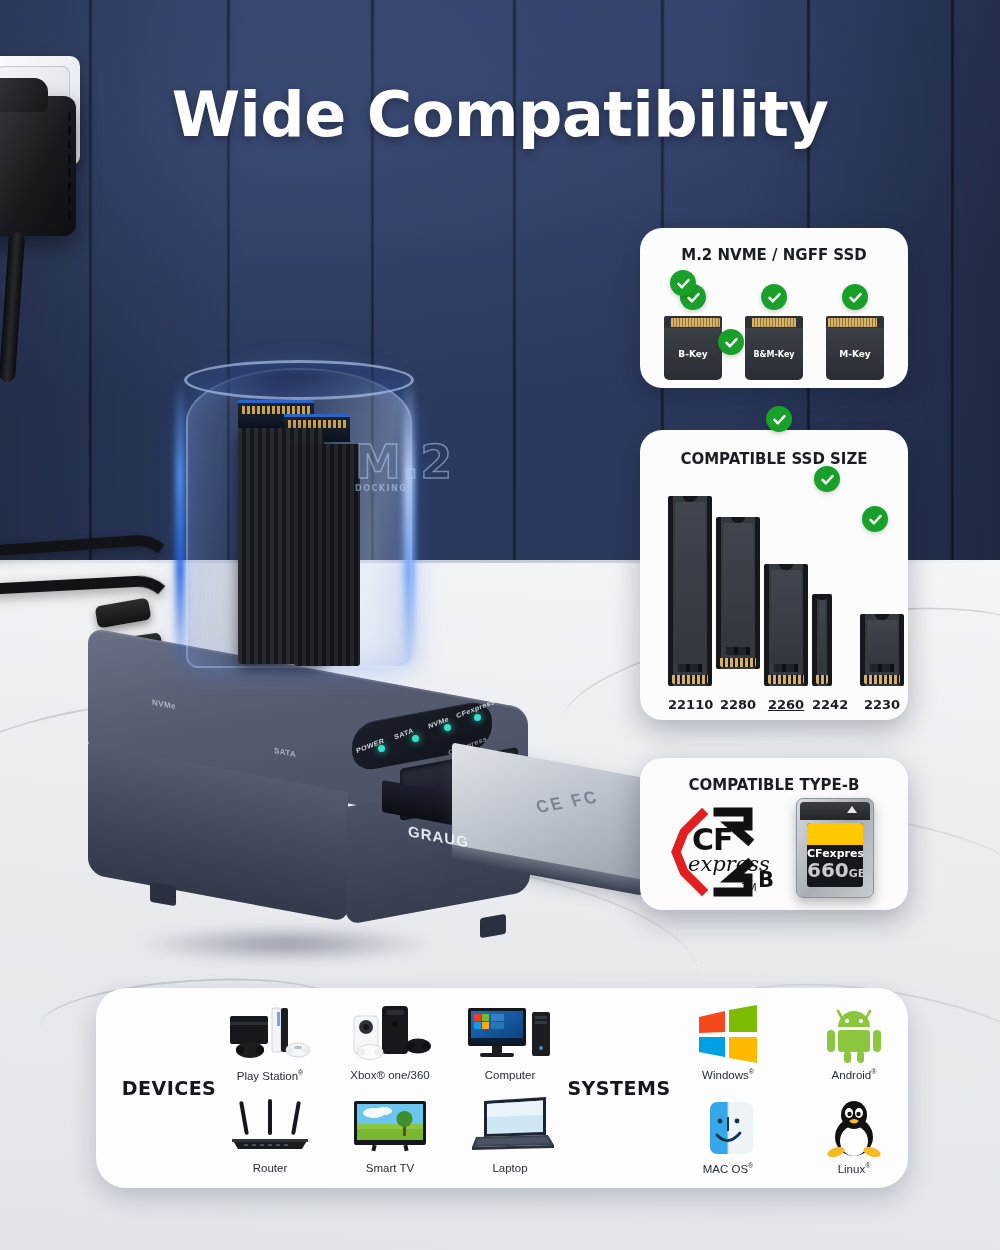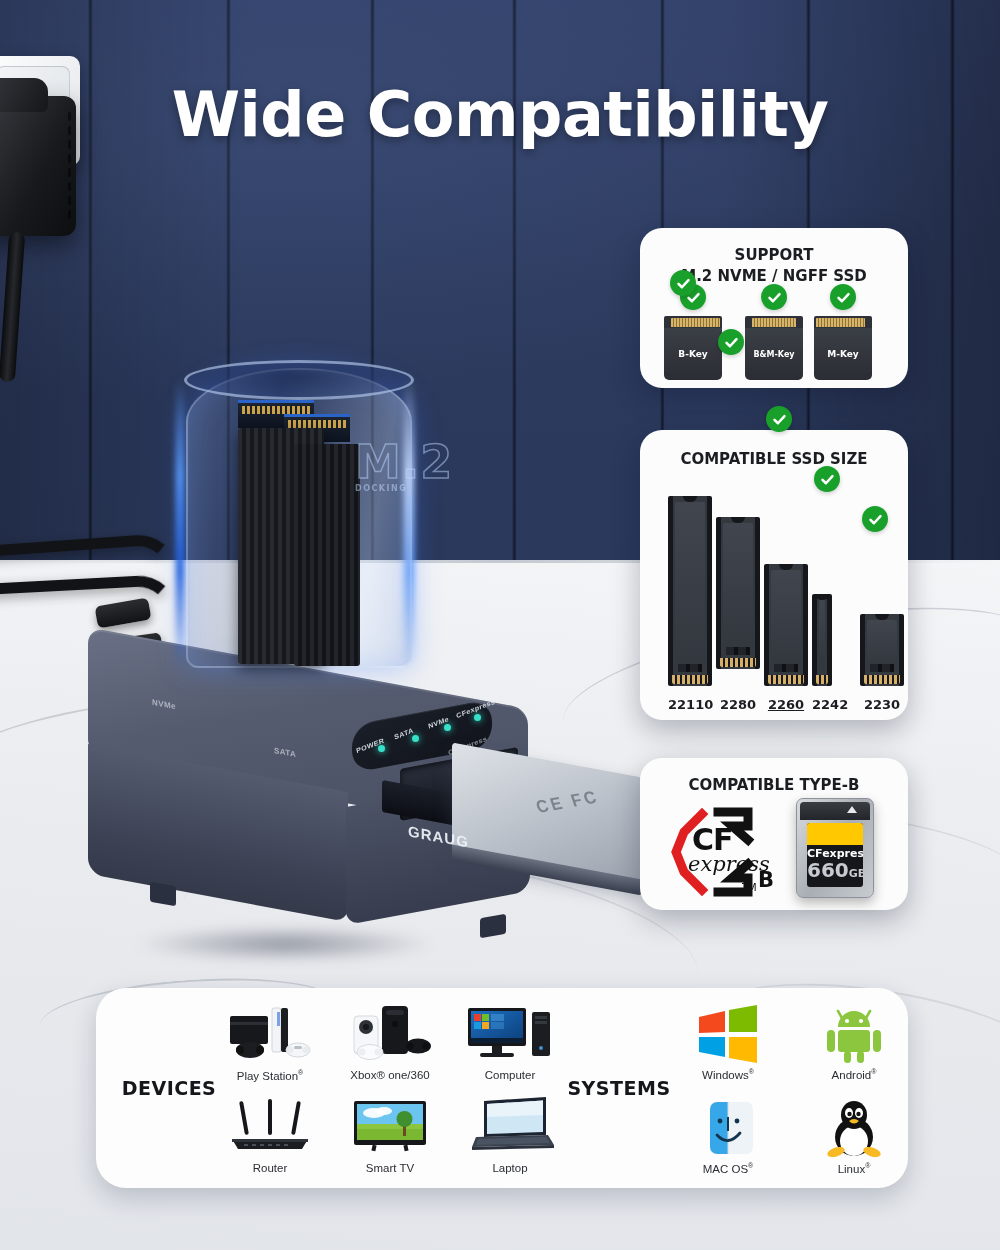--- a/index.html
+++ b/index.html
@@ -423,21 +423,20 @@
   <div class="cf-slot2"></div>
   <div class="sled"></div>
   <div class="sled-edge"></div>
   <div class="sled-marks">
     <div class="sled-cert">CE FC</div>
   </div>
   <div class="brand">GRAUG</div>
 
   <div class="card" style="left:640px; top:228px; width:268px; height:160px;">
     <div class="card-title" style="margin-top:17px; font-size:15px; line-height:21px;">
-      <div>SUPPORT</div>
       <div>M.2 NVME / NGFF SSD</div>
     </div>
 
     <div class="keyssd" style="left:24px; top:88px;">
       <div class="chk" style="left:16px; top:-32px;">
         <svg viewBox="0 0 24 24">
             <path d="M4 12.5 L9.5 18 L20 6.5" fill="none" stroke="#fff" stroke-width="4" stroke-linecap="round" stroke-linejoin="round"></path>
           </svg>
       </div>
       <div class="conn">
@@ -458,21 +457,21 @@
       <div class="conn">
           <div class="notch"></div>
           <div class="pins"></div>
           <div class="notch"></div>
         </div>
       <div class="blk">
           <span class="lbl" style="font-size:8px">B&amp;M-Key</span>
         </div>
     </div>
 
-    <div class="keyssd" style="left:174px; top:88px;">
+    <div class="keyssd" style="left:186px; top:88px;">
       <div class="chk" style="left:16px; top:-32px;">
         <svg viewBox="0 0 24 24">
             <path d="M4 12.5 L9.5 18 L20 6.5" fill="none" stroke="#fff" stroke-width="4" stroke-linecap="round" stroke-linejoin="round"></path>
           </svg>
       </div>
       <div class="conn">
           <div class="pins"></div>
           <div class="notch"></div>
         </div>
       <div class="blk">

